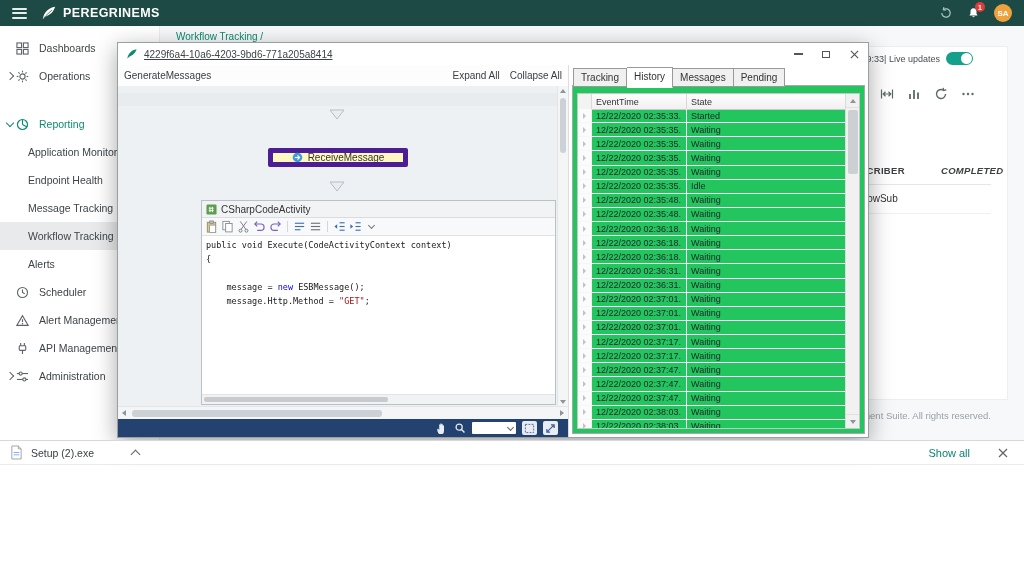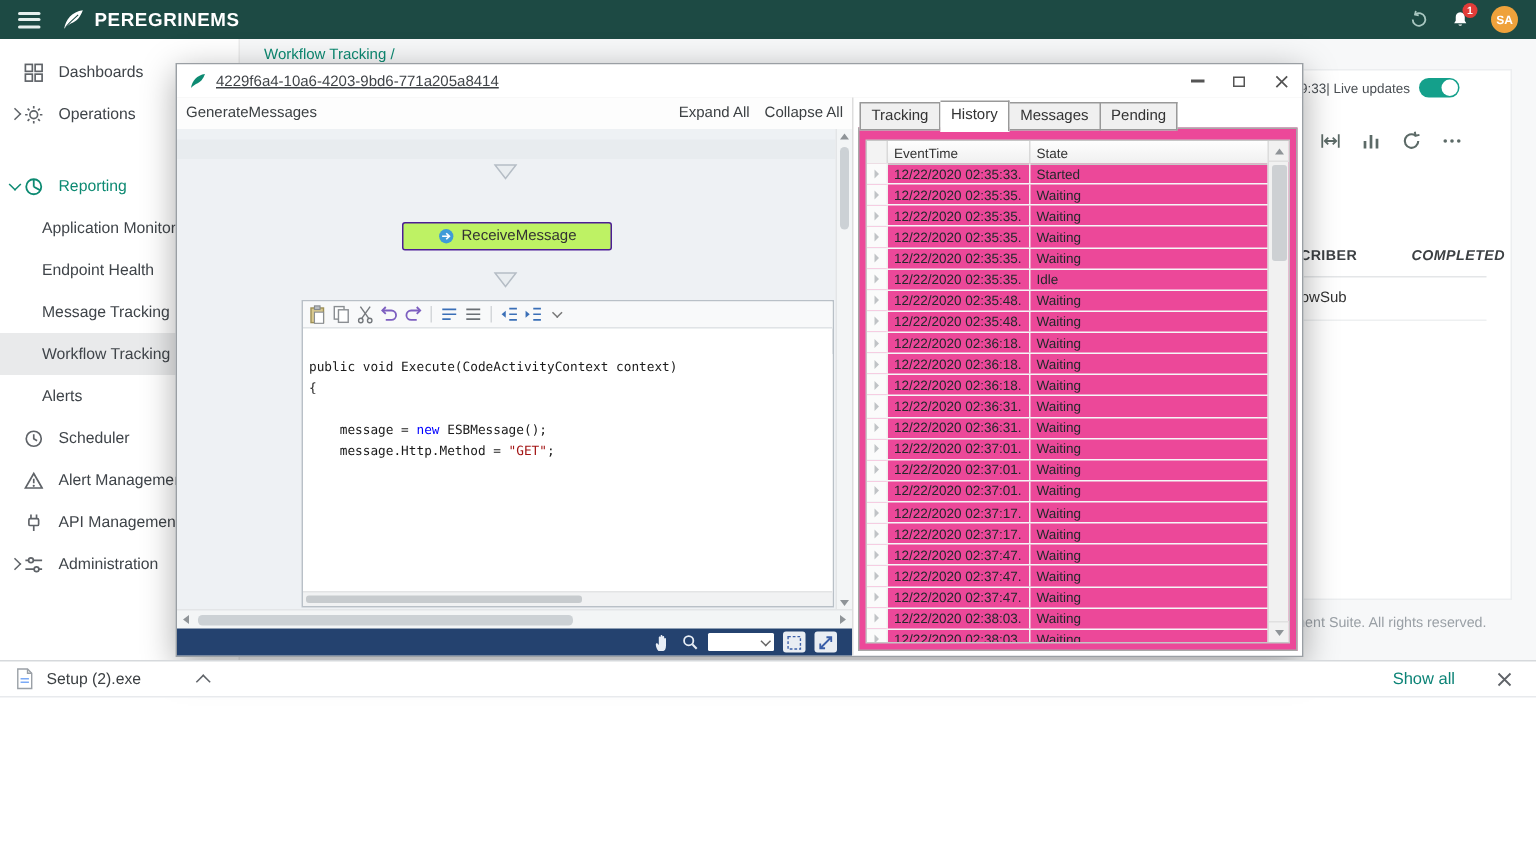--- a/index.html
+++ b/index.html
@@ -68,21 +68,21 @@
   .designer{position:absolute;left:0;top:22px;width:450px;bottom:0;}
   .d-header{height:21px;display:flex;align-items:center;padding:0 6px;font-size:10px;color:#3c4043;
             border-bottom:1px solid #e6e6e6;background:#fdfdfd;}
   .d-links{margin-left:auto;display:flex;gap:10px;}
   .d-links span{cursor:pointer;}
   .d-canvas{position:absolute;top:21px;left:0;right:0;bottom:30px;background:#eef1f4;overflow:hidden;}
   .seq-band{position:absolute;top:7px;left:0;right:10px;height:13px;background:#e8ecef;}
   .tri{position:absolute;left:211px;}
   .tri1{top:23px;} .tri2{top:95px;}
   .activity{position:absolute;top:62px;left:150px;width:140px;height:19px;display:flex;align-items:center;
-            justify-content:center;gap:5px;background:#bef264;border:1px solid #4c1d95;border-radius:2px;
+            justify-content:center;gap:5px;background:#fef9c3;border:5px solid #4c1d95;border-radius:2px;
             font-size:10px;color:#333;box-sizing:border-box;cursor:pointer;}
   .code-block{position:absolute;left:83px;top:114px;width:355px;height:205px;background:#fff;
               border:1px solid #b9c0c7;box-sizing:border-box;}
   .cb-header{height:16px;background:#f1f3f5;border-bottom:1px solid #d9dde0;display:flex;align-items:center;
              gap:4px;padding-left:4px;font-size:10px;color:#333;}
   .cb-toolbar{height:17px;background:#f8f9fa;border-bottom:1px solid #e0e3e6;display:flex;align-items:center;
               gap:3px;padding-left:3px;}
   .ti{width:13px;height:13px;display:flex;cursor:pointer;}
   .tsep{width:1px;height:11px;background:#d4d7da;margin:0 2px;}
   .cb-code{position:absolute;top:35px;left:0;right:0;bottom:9px;background:#fff;
@@ -116,21 +116,21 @@
             transform:rotate(45deg);display:inline-block;margin-bottom:2px;}
   .sb-btn{width:15px;height:14px;background:#e9edf3;border-radius:2px;display:flex;align-items:center;justify-content:center;}
 
   
   .right-panel{position:absolute;left:450px;top:22px;right:0;bottom:0;border-left:1px solid #ddd;background:#fff;}
   .tabs{position:absolute;top:3px;left:4px;display:flex;z-index:5;}
   .tab{height:17px;line-height:17px;padding:0 7px;font-size:10px;color:#333;background:#f0f0f0;
        border:1px solid #999;border-left:none;cursor:pointer;}
   .tab:first-child{border-left:1px solid #999;}
   .tab.active{background:#fff;border-bottom:1px solid #fff;height:19px;line-height:18px;margin-top:-1px;position:relative;z-index:6;}
-  .tab-content{position:absolute;top:20px;left:3px;right:3px;bottom:3px;border:1px solid #a8a8a8;background:#ec4899;}
+  .tab-content{position:absolute;top:20px;left:3px;right:3px;bottom:3px;border:1px solid #a8a8a8;background:#22c55e;}
   .grid{position:absolute;top:7px;left:4px;right:4px;bottom:4px;border:1px solid #c6c6c6;}
   .grid-header{position:absolute;top:0;left:0;right:13px;height:15px;display:flex;border-bottom:1px solid #c9c9c9;
                background:linear-gradient(#fefefe,#f0f0f0);font-size:9px;color:#333;}
   .gh-exp{width:13px;border-right:1px solid #d9d9d9;background:#f3f3f3;}
   .gh-time{width:90px;border-right:1px solid #d9d9d9;padding-left:4px;display:flex;align-items:center;cursor:pointer;}
   .gh-state{flex:1;padding-left:4px;display:flex;align-items:center;cursor:pointer;}
   .grid-rows{position:absolute;top:15px;left:0;right:13px;bottom:0;overflow:hidden;}
   .grid-row{height:14.13px;display:flex;align-items:stretch;font-size:9px;color:#24282c;
             border-bottom:1px solid #f5f6f7;box-sizing:border-box;cursor:pointer;}
   .cell-exp{width:13px;display:flex;align-items:center;justify-content:center;background:#fbfbfb;border-right:1px solid #efefef;}
@@ -409,20 +409,32 @@
               <circle cx="6" cy="6" r="5.2" fill="#3f9bd8"></circle>
               <path d="M3 6 H8 M6 3.8 L8.3 6 L6 8.2" stroke="#fff" stroke-width="1.2" fill="none"></path>
             </svg>
           <span>ReceiveMessage</span>
         </div>
         <svg class="tri tri2" width="16" height="11" viewBox="0 0 16 11">
             <path d="M1 1 H15 L8 10 Z" fill="#e9edf0" stroke="#b5bdc5"></path>
           </svg>
 
         <div class="code-block">
+          <div class="cb-header">
+            <svg width="11" height="11" viewBox="0 0 12 12">
+                <rect x="0.5" y="0.5" width="11" height="11" rx="1.5" fill="#5b9e4d"></rect>
+                <g stroke="#fff" stroke-width="1">
+                  <line x1="4.3" y1="3" x2="4.3" y2="9"></line>
+                  <line x1="7" y1="3" x2="7" y2="9"></line>
+                  <line x1="3" y1="4.6" x2="8.4" y2="4.6"></line>
+                  <line x1="3" y1="7.2" x2="8.4" y2="7.2"></line>
+                </g>
+              </svg>
+            <span>CSharpCodeActivity</span>
+          </div>
           <div class="cb-toolbar">
             <span class="ti">
                 <svg viewBox="0 0 14 14">
                   <rect x="2.5" y="2.5" width="9" height="10.5" fill="#d9c98f" stroke="#9d8f55"></rect>
                   <rect x="5" y="1" width="4" height="2.6" fill="#b9bdc1" stroke="#85898d" stroke-width="0.8"></rect>
                   <rect x="5" y="5.5" width="6.5" height="8" fill="#fff" stroke="#8a8e92" stroke-width="0.8"></rect>
                 </svg>
               </span>
             <span class="ti">
                 <svg viewBox="0 0 14 14">

